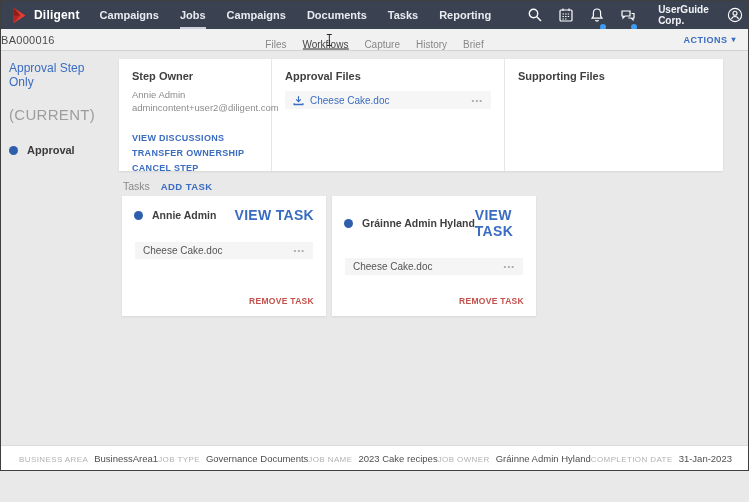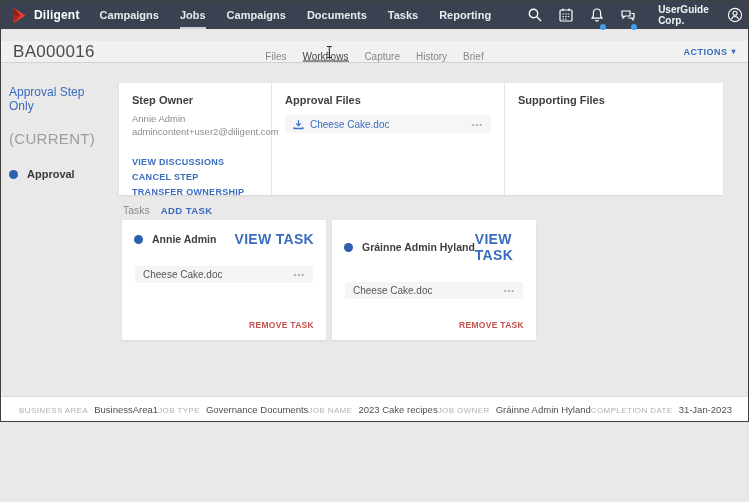--- a/index.html
+++ b/index.html
@@ -1,36 +1,36 @@
 <!DOCTYPE html>
 <html><head>
 <meta charset="utf-8">
 <style>
   * { margin:0; padding:0; box-sizing:border-box; }
   html,body { width:749px; height:502px; }
   body { font-family:"Liberation Sans", sans-serif; background:#e9e9ea; }
-  .page { width:749px; height:422px; border:1px solid #3f3f3f; display:flex; flex-direction:column; overflow:hidden; background:#e9e9ea;gap:12px; }
+  .page { width:749px; height:471px; border:1px solid #3f3f3f; display:flex; flex-direction:column; overflow:hidden; background:#e9e9ea; }
 
   
   .navbar { height:28px; background:#3a4252; display:flex; align-items:center; padding:0 10px; flex-shrink:0; }
   .brand { display:flex; align-items:center; margin-right:20px; }
   .brand svg { width:17px; height:17px; margin-right:6px; }
   .brand-name { color:#fff; font-size:12px; font-weight:bold; letter-spacing:.2px; }
   .nav-items { display:flex; align-items:center; height:100%; }
   .nav-item { color:#e8ebf0; font-size:11px; font-weight:bold; margin-right:21px; height:100%; display:flex; align-items:center; padding-top:2px; border-bottom:2px solid transparent; cursor:pointer; }
   .nav-item.active { border-bottom:2px solid #cdd3dc; }
   .nav-right { margin-left:auto; display:flex; align-items:center; }
   .nav-icon { position:relative; width:16px; height:16px; margin-left:15px; cursor:pointer; }
   .nav-icon svg { width:16px; height:16px; display:block; }
   .notif-dot { position:absolute; width:6px; height:6px; border-radius:50%; background:#3e9df2; bottom:-7px; right:-1px; }
   .company { color:#f2f4f7; font-size:10px; font-weight:bold; margin:0 18px 0 22px; }
 
   
   .jobbar { height:22px; background:#f1f1f2; border-bottom:1px solid #d2d2d2; display:flex; align-items:center; position:relative; flex-shrink:0; }
-  .job-id { font-size:17px; color:#4b4b4b; margin-left:12px; letter-spacing:.3px; }
+  .job-id { font-size:11px; color:#4b4b4b; margin-left:0; letter-spacing:.3px; }
   .job-tabs { position:absolute; left:50%; transform:translateX(-50%); display:flex; height:100%; align-items:center; }
   .job-tab { font-size:10px; color:#878787; margin:0 8px; height:100%; display:flex; align-items:center; padding-top:12px; border-bottom:2px solid transparent; cursor:pointer; position:relative; }
   .job-tab.active { color:#454545; border-bottom:2px solid #8d8d8d; }
   .ibeam { position:absolute; left:26px; top:5px; width:1px; height:12px; background:#2a2a2a; }
   .ibeam:before, .ibeam:after { content:""; position:absolute; left:-2px; width:5px; height:1px; background:#2a2a2a; }
   .ibeam:after { bottom:0; }
   .actions { margin-left:auto; margin-right:12px; font-size:9px; font-weight:bold; color:#3a6cc0; letter-spacing:.5px; cursor:pointer; display:flex; align-items:center; }
   .caret { margin-left:4px; font-size:8px; }
 
   
@@ -171,22 +171,22 @@
       </div>
     </div>
 
     <div class="step-panel">
       <div class="panel-sec sec-owner">
         <div class="sec-title">Step Owner</div>
         <div class="owner-name">Annie Admin</div>
         <div class="owner-email">admincontent+user2@diligent.com</div>
         <div class="owner-links">
           <div class="owner-link">VIEW DISCUSSIONS</div>
+          <div class="owner-link">TRANSFER OWNERSHIP</div>
           <div class="owner-link">CANCEL STEP</div>
-          <div class="owner-link">TRANSFER OWNERSHIP</div>
         </div>
       </div>
       <div class="panel-sec sec-approval">
         <div class="sec-title">Approval Files</div>
         <div class="file-row">
           <svg viewBox="0 0 14 14" fill="none" stroke="#3a6cc0" stroke-width="1.5">
             <line x1="7" y1="1.5" x2="7" y2="8"></line>
             <polyline points="4,5.5 7,8.5 10,5.5"></polyline>
             <path d="M1.5 10.5 V12 H12.5 V10.5" stroke-width="1.8"></path>
           </svg>

